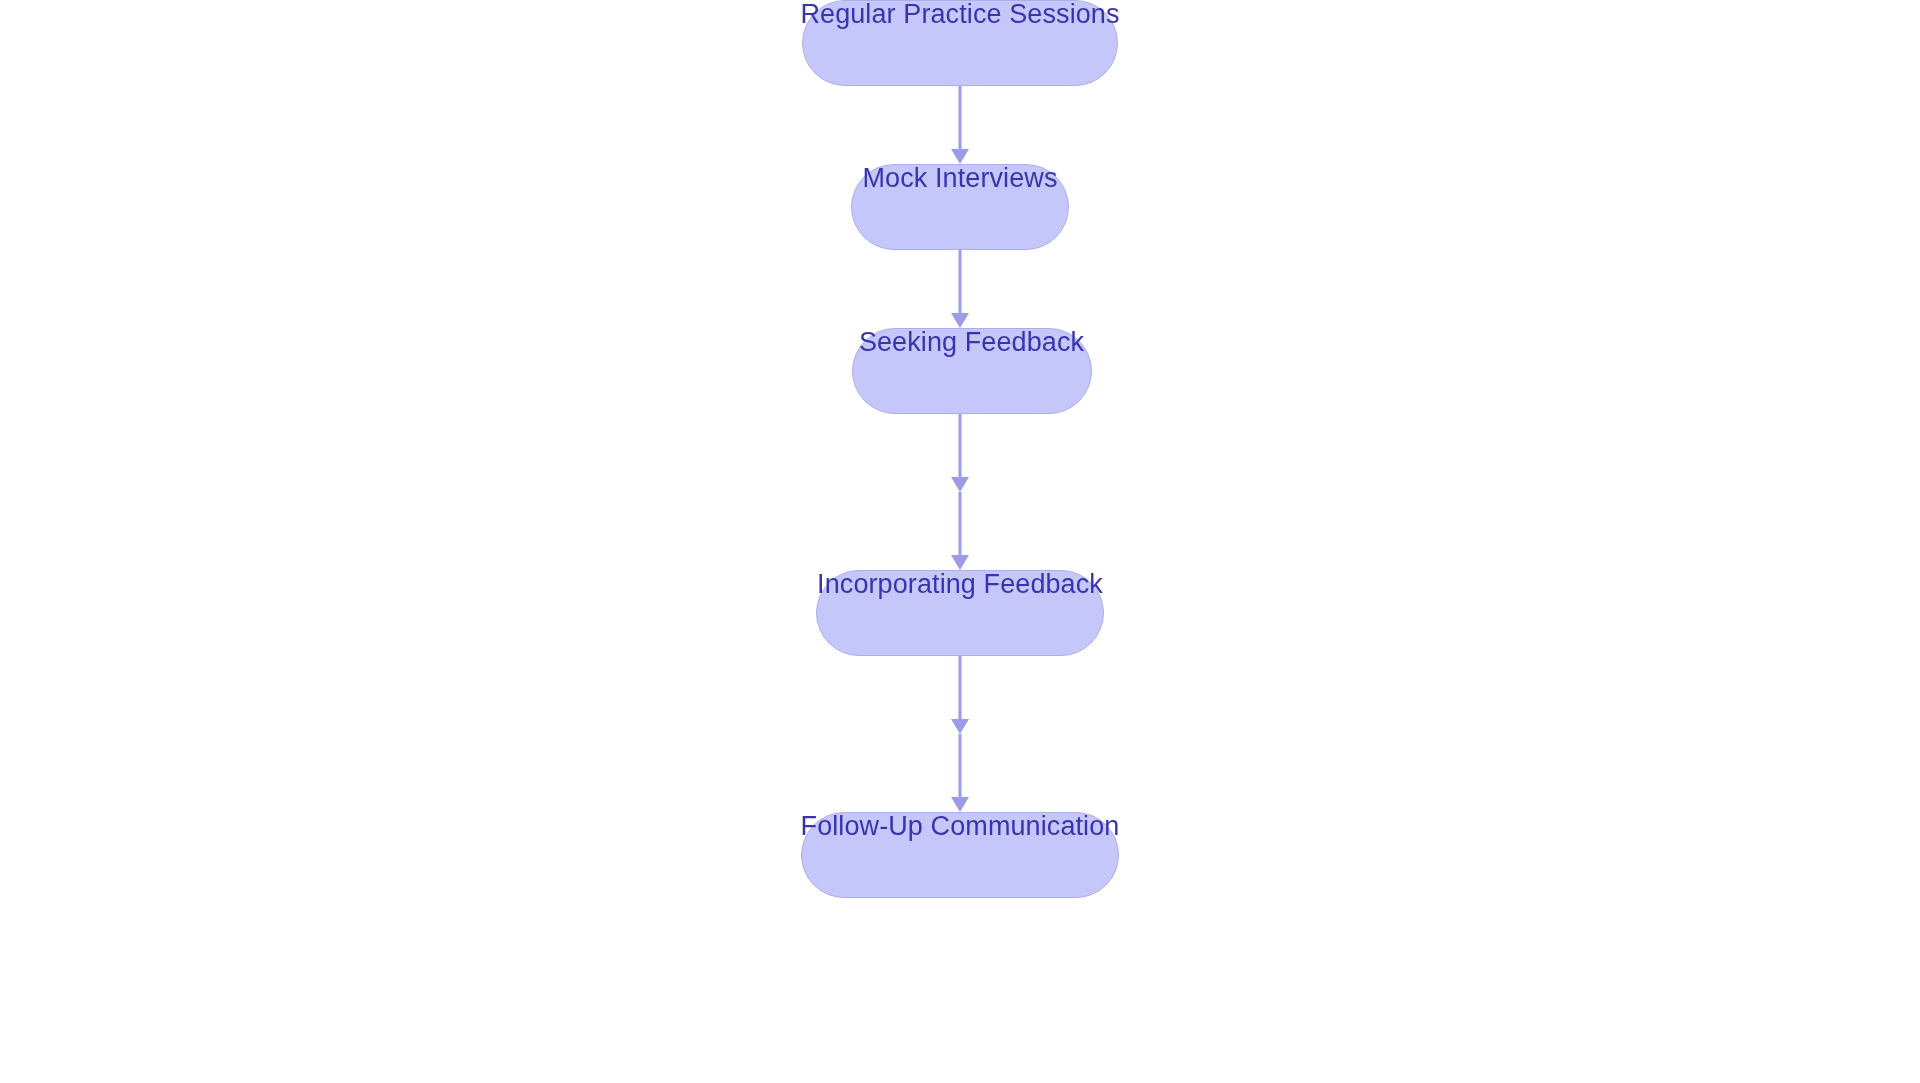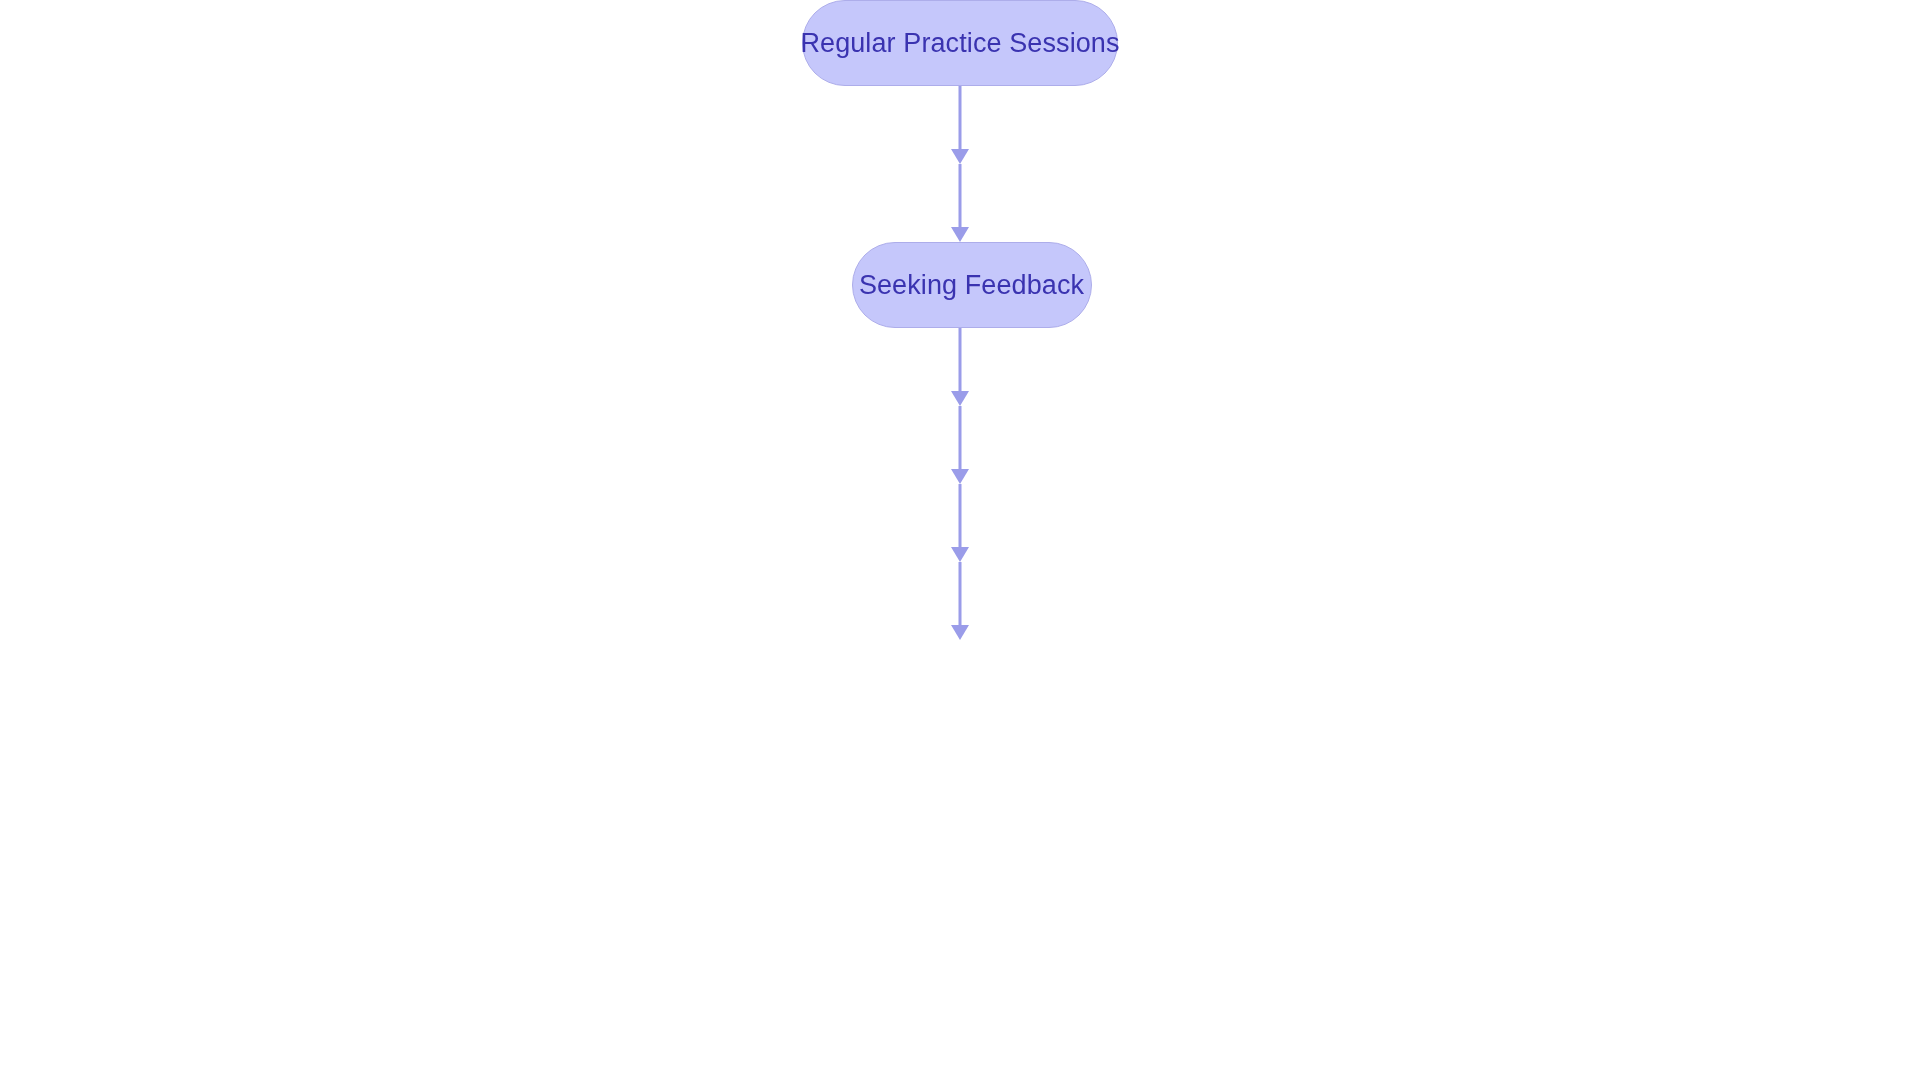--- a/index.html
+++ b/index.html
@@ -31,21 +31,21 @@
     display: flex;
     flex-direction: column;
     align-items: center;
   }
 
   
   .node {
     box-sizing: border-box;
     height: 86px;
     display: flex;
-    align-items: center;
+    align-items: flex-start;
     justify-content: center;
     background: #c5c7fb;
     border: 1px solid #adadea;
     border-radius: 43px;
     flex: 0 0 auto;
   }
 
   .node-label {
     color: #3a33b0;
     font-family: "Liberation Sans", sans-serif;
@@ -95,20 +95,23 @@
 
     <div class="node" style="width:316px;">
       <span class="node-label">Regular Practice Sessions</span>
     </div>
 
     <div class="connector">
       <div class="connector-line"></div>
       <div class="connector-arrowhead"></div>
     </div>
 
+    <div class="node" style="width:218px;">
+      <span class="node-label">Mock Interviews</span>
+    </div>
 
     <div class="connector">
       <div class="connector-line"></div>
       <div class="connector-arrowhead"></div>
     </div>
 
     <div class="node" style="width:240px;margin-left:23px;">
       <span class="node-label">Seeking Feedback</span>
     </div>
 
@@ -116,27 +119,33 @@
       <div class="connector-line"></div>
       <div class="connector-arrowhead"></div>
     </div>
 
 
     <div class="connector">
       <div class="connector-line"></div>
       <div class="connector-arrowhead"></div>
     </div>
 
+    <div class="node" style="width:288px;">
+      <span class="node-label">Incorporating Feedback</span>
+    </div>
 
     <div class="connector">
       <div class="connector-line"></div>
       <div class="connector-arrowhead"></div>
     </div>
 
 
     <div class="connector">
       <div class="connector-line"></div>
       <div class="connector-arrowhead"></div>
     </div>
 
+    <div class="node" style="width:318px;">
+      <span class="node-label">Follow-Up Communication</span>
+    </div>
 
   </div>
 </div>
 
 </body></html>

